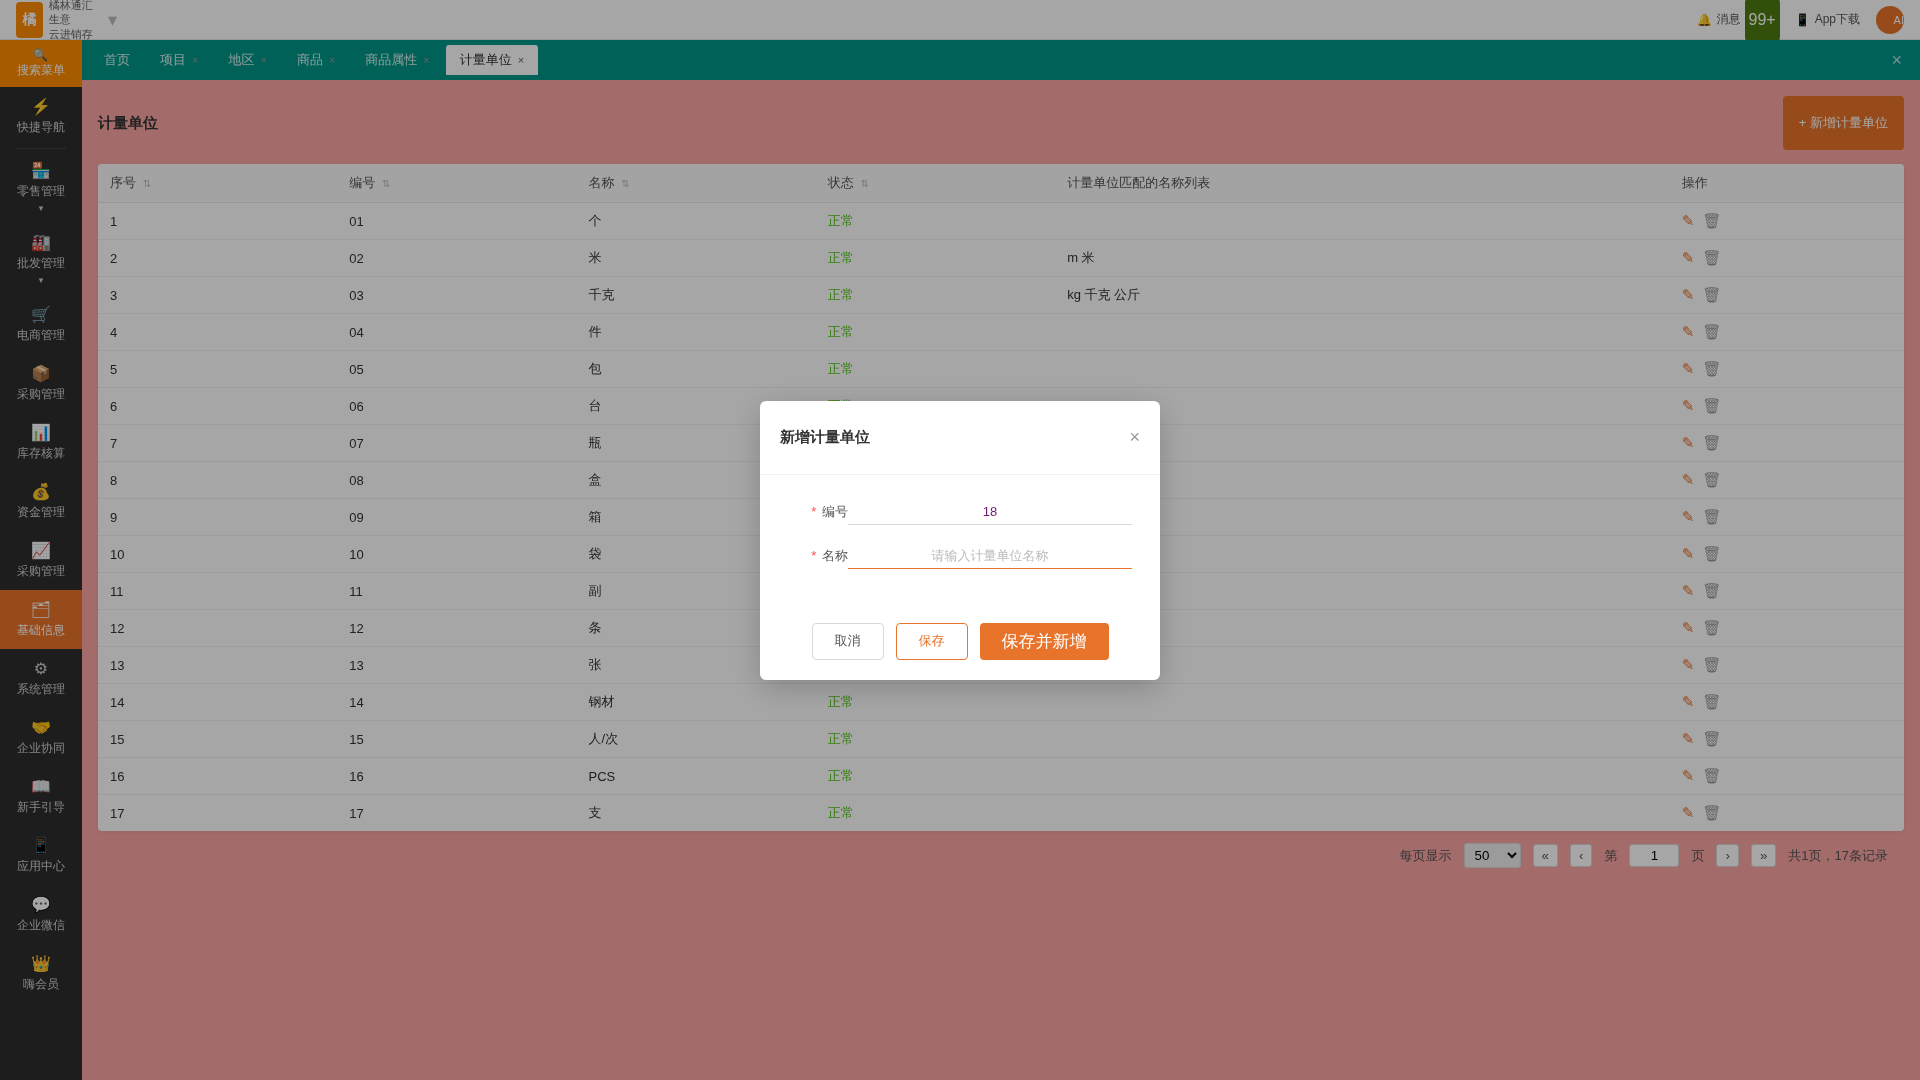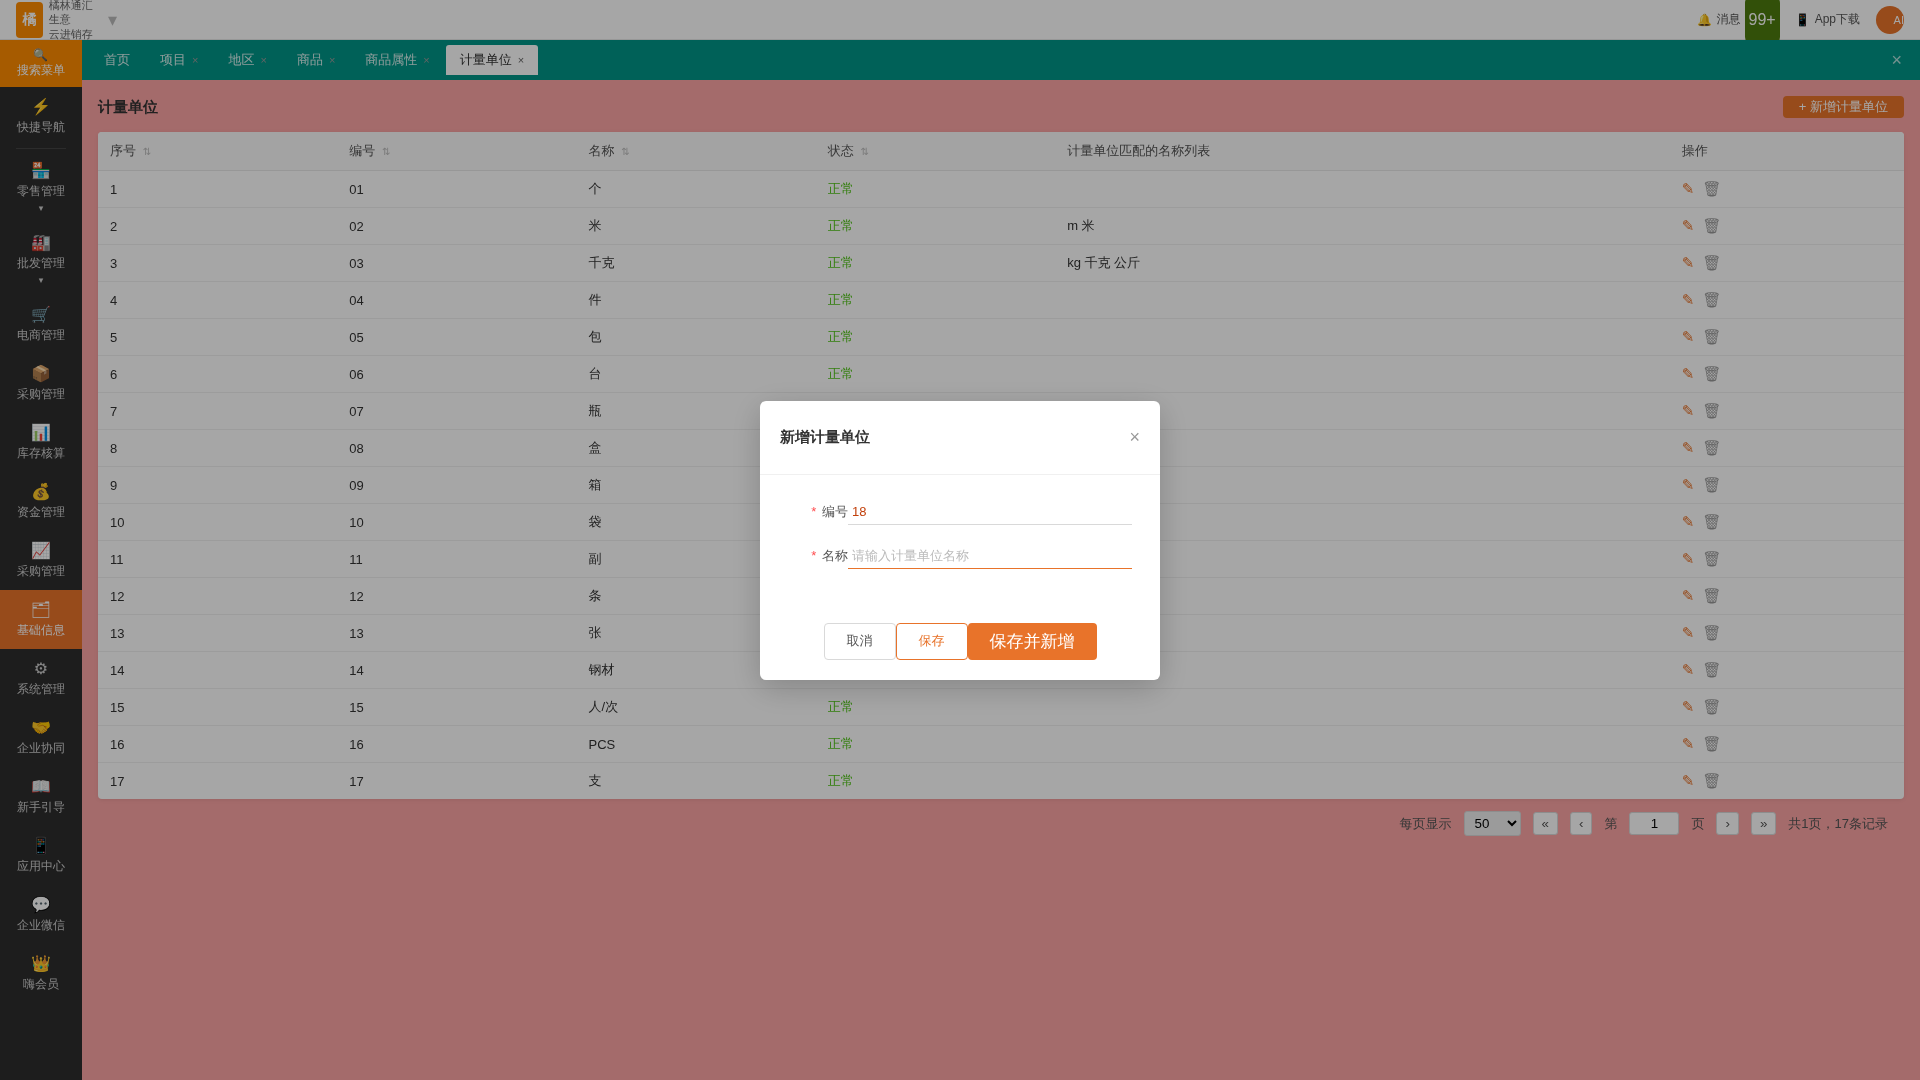--- a/index.html
+++ b/index.html
@@ -33,21 +33,21 @@
     
     .tab-bar { height: 40px; background: #009688; display: flex; align-items: center; padding: 0 8px; gap: 2px; flex-shrink: 0; }
     .tab { display: flex; align-items: center; gap: 6px; padding: 6px 14px; border-radius: 3px 3px 0 0; font-size: 13px; cursor: pointer; color: rgba(255,255,255,0.85); }
     .tab.active { background: #fff; color: #333; }
     .tab .tab-close { font-size: 11px; color: #999; cursor: pointer; }
     .tab.active .tab-close { color: #666; }
 
     
     .page-content { flex: 1; padding: 16px; overflow-y: auto; position: relative; }
     .page-title { font-size: 15px; font-weight: 600; color: #333; margin-bottom: 14px; display: flex; justify-content: space-between; align-items: center; }
-    .add-btn { background: #e8732a; color: white; border: none; padding: 2px 16px; border-radius: 4px; cursor: pointer; font-size: 13px; }
+    .add-btn { background: #e8732a; color: white; border: none; padding: 18px 16px; border-radius: 4px; cursor: pointer; font-size: 13px; }
 
     
     .data-table { width: 100%; border-collapse: collapse; background: white; border-radius: 4px; overflow: hidden; box-shadow: 0 1px 4px rgba(0,0,0,0.08); }
     .data-table thead tr { background: #fafafa; }
     .data-table th { padding: 10px 12px; text-align: left; font-weight: 400; color: #555; border-bottom: 1px solid #e8e8e8; font-size: 13px; white-space: nowrap; }
     .data-table td { padding: 9px 12px; border-bottom: 1px solid #f0f0f0; font-size: 13px; color: #333; }
     .data-table tr:last-child td { border-bottom: none; }
     .sort-icon { color: #bbb; font-size: 10px; margin-left: 3px; }
     .status-normal { color: #52c41a; }
     .action-btns { display: flex; gap: 8px; }
@@ -65,24 +65,24 @@
 
     
     .modal { background: white; border-radius: 6px; width: 400px; box-shadow: 0 8px 32px rgba(0,0,0,0.2); overflow: hidden; }
     .modal-header { padding: 26px 20px; display: flex; align-items: center; justify-content: space-between; border-bottom: 1px solid #f0f0f0; }
     .modal-title { font-size: 15px; font-weight: 600; color: #333; }
     .modal-close { color: #999; cursor: pointer; font-size: 18px; }
     .modal-body { padding: 24px 28px; }
     .form-row { display: flex; align-items: center; margin-bottom: 18px; }
     .form-label { width: 60px; text-align: right; margin-right: 0; font-size: 13px; color: #555; flex-shrink: 0; }
     .required-star { color: #ff4d4f; margin-right: 2px; }
-    .form-input { flex: 1; border: none; border-bottom: 1px solid #d9d9d9; padding: 5px 4px; font-size: 13px; outline: none; color: #c2410c; }
+    .form-input { flex: 1; border: none; border-bottom: 1px solid #d9d9d9; padding: 5px 4px; font-size: 13px; outline: none; color: #701a75; text-align: center; }
     .form-input.active-field { border-bottom: 1px solid #e8732a; }
     .form-input::placeholder { color: #bbb; }
-    .modal-footer { padding: 12px 20px 20px; display: flex; justify-content: center; }
+    .modal-footer { padding: 12px 20px 20px; display: flex; justify-content: center; gap: 12px; }
     .btn-cancel { padding: 7px 22px; border: 1px solid #d9d9d9; background: white; border-radius: 4px; cursor: pointer; font-size: 13px; color: #555; }
     .btn-save { padding: 7px 22px; border: none; background: white; border: 1px solid #e8732a; color: #e8732a; border-radius: 4px; cursor: pointer; font-size: 13px; }
     .btn-save-new { padding: 7px 22px; border: none; background: #e8732a; color: white; border-radius: 4px; cursor: pointer; font-size: 17px; }
   </style>
 </head>
 <body>
 
 <div class="app-wrapper">
 
   <div class="top-header">

